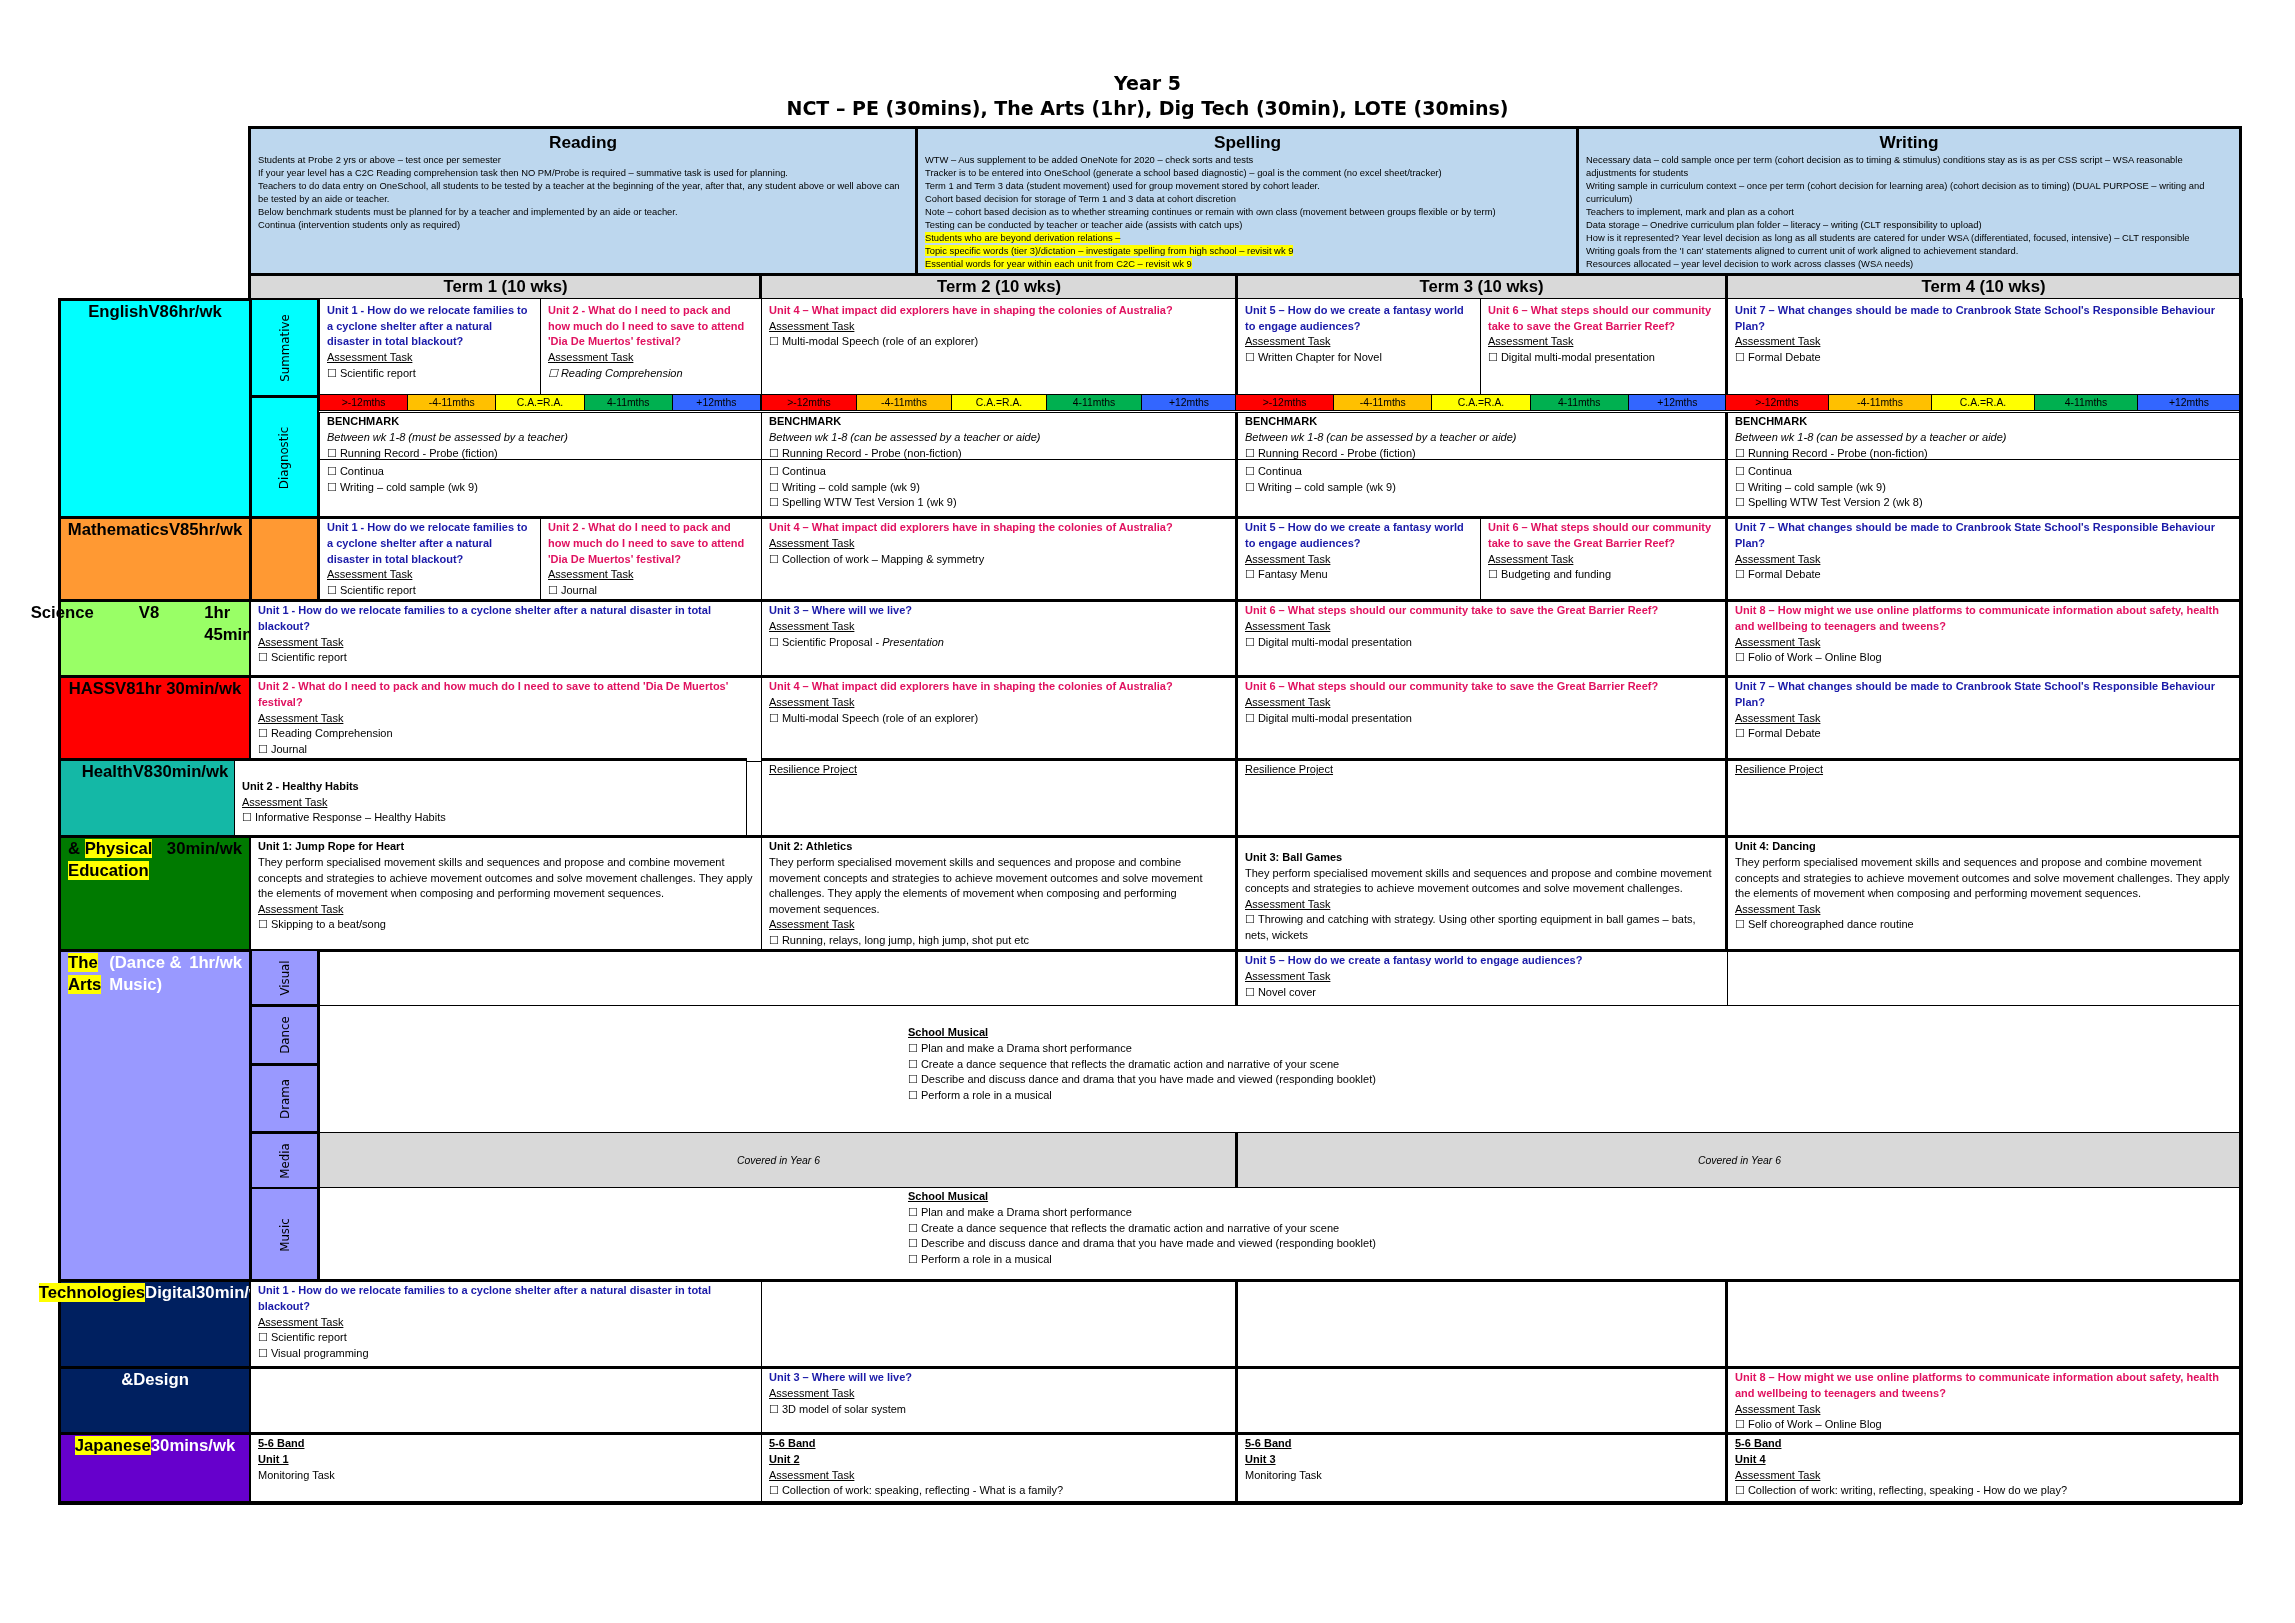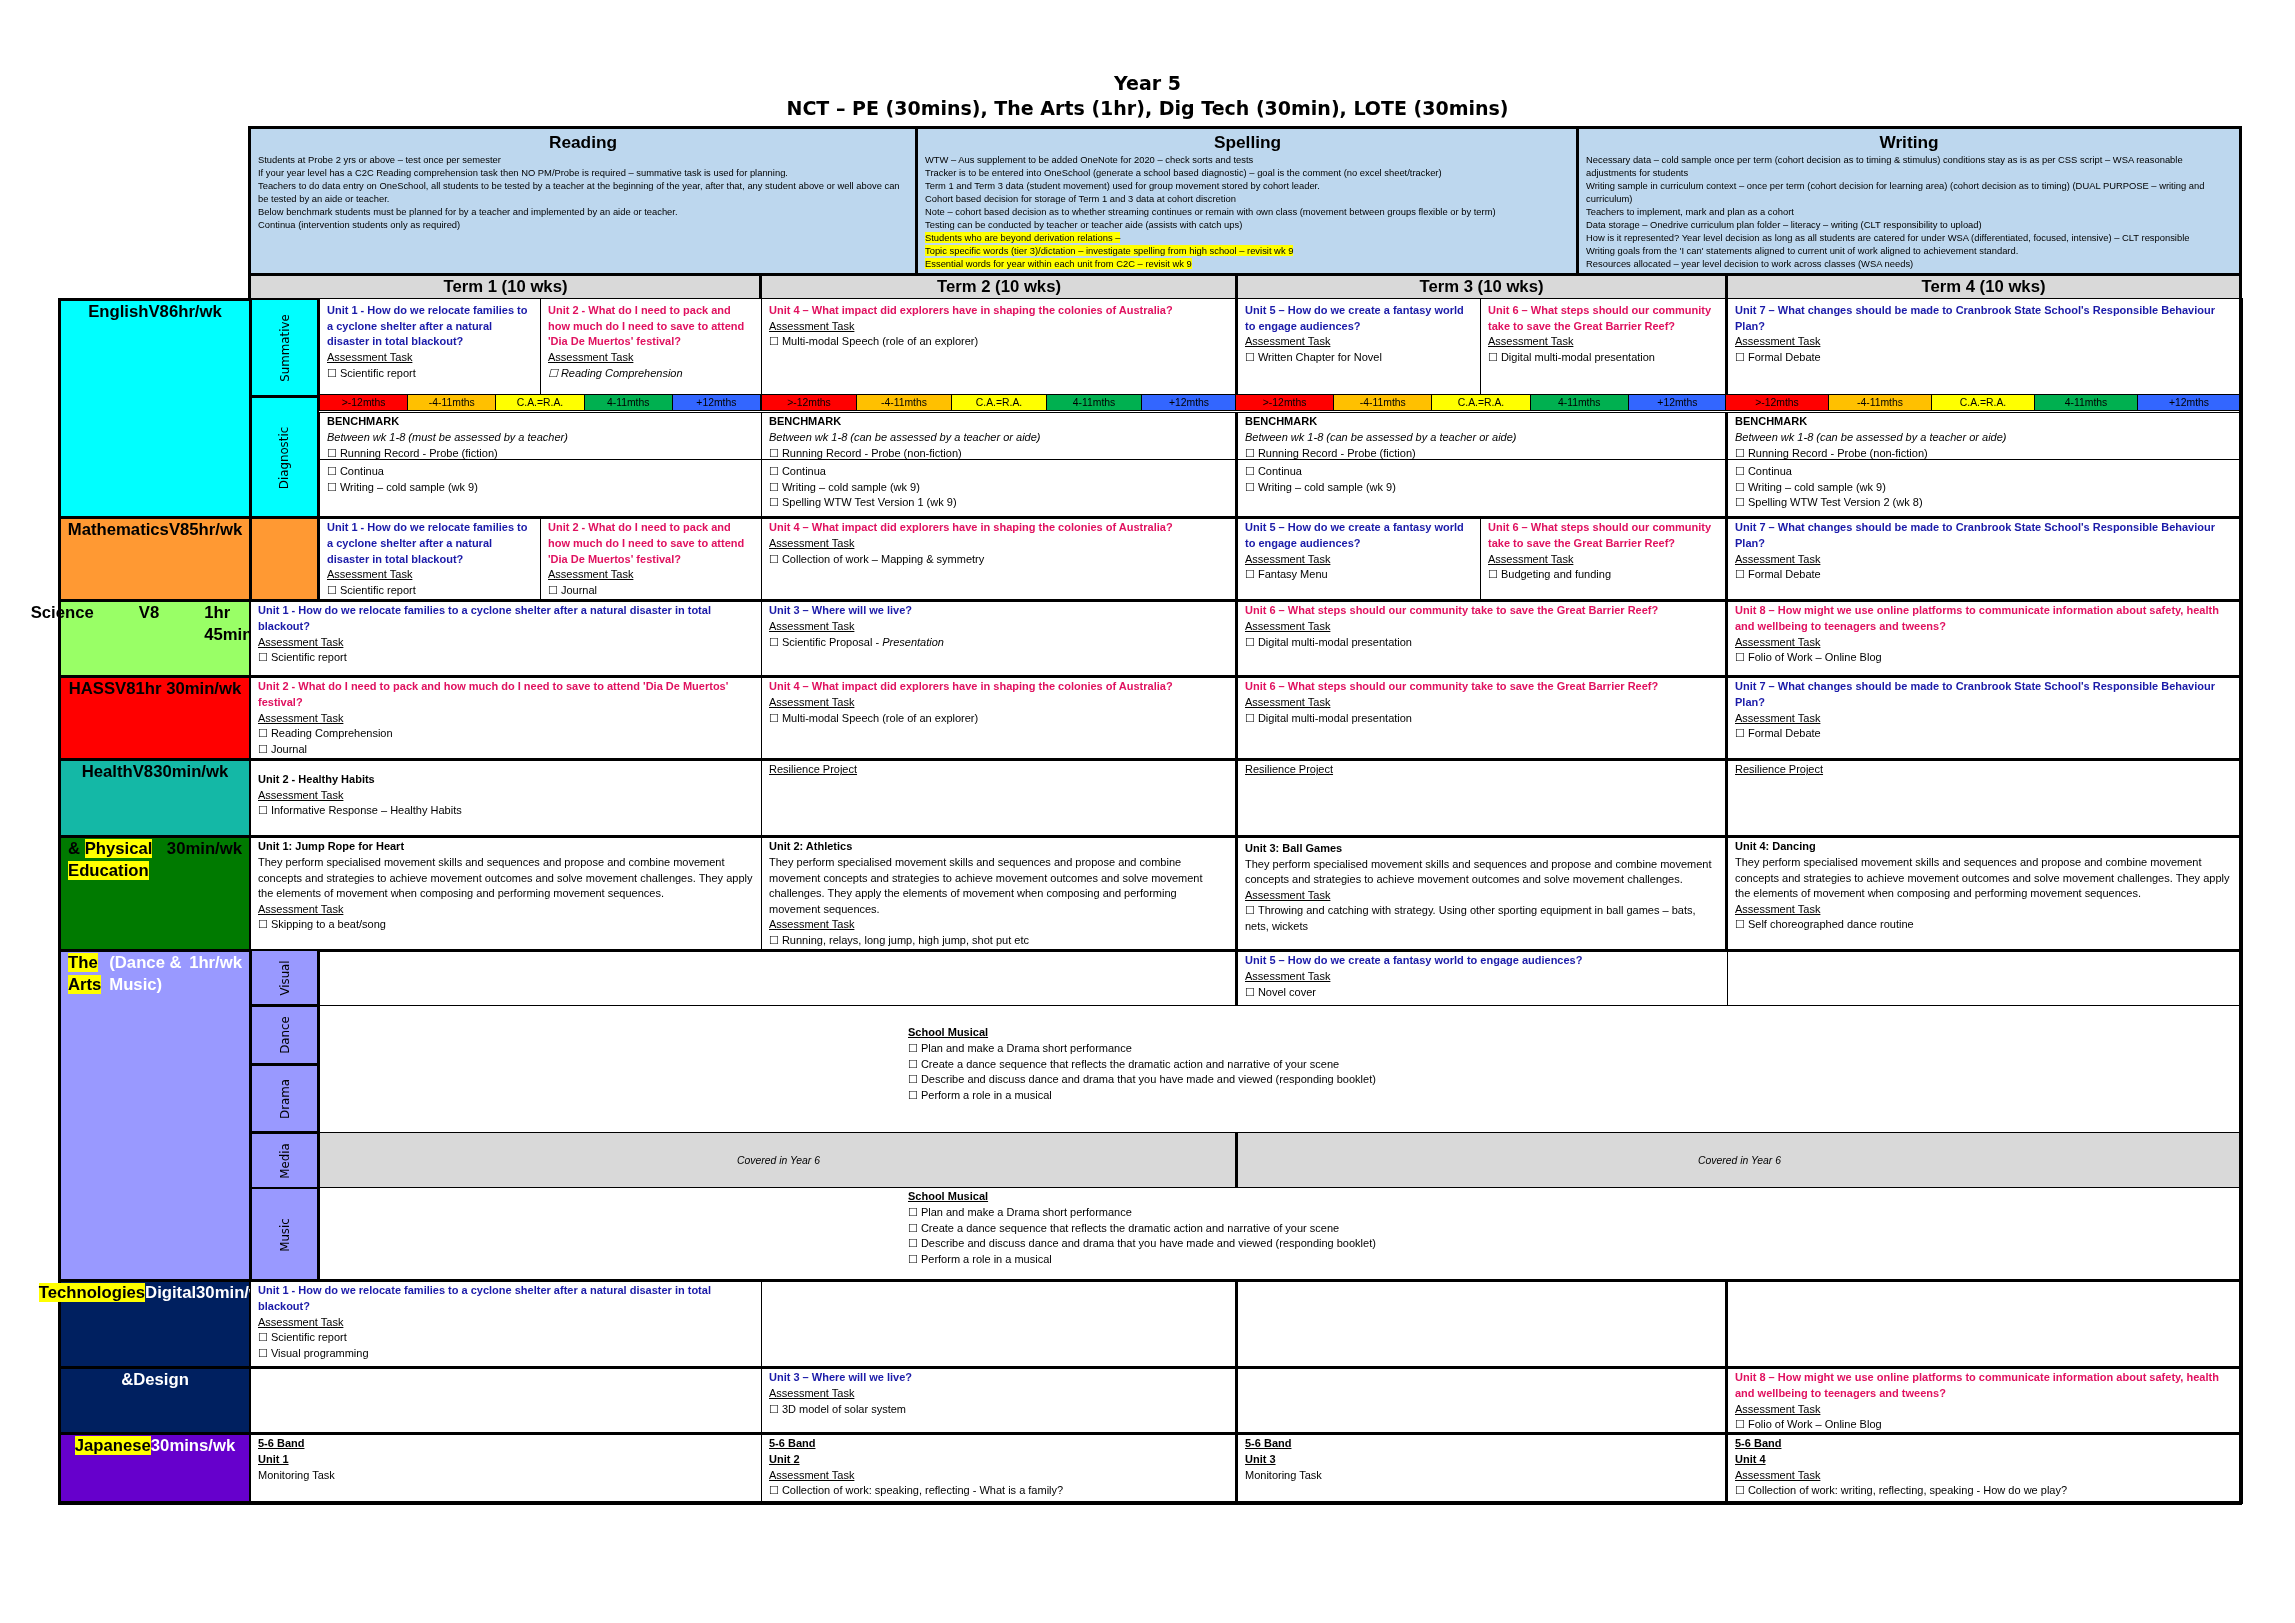--- a/index.html
+++ b/index.html
@@ -271,21 +271,21 @@
   <div class="unit blue">Unit 7 – What changes should be made to Cranbrook State School's Responsible Behaviour Plan?</div>
   <div class="ul">Assessment Task</div>
   <div class="chk">Formal Debate</div>
 </div>
 
 <div class="abs subj" style="left:58px; top:758px; width:194px; height:80px; background:#14b8a6;">
   <div>Health</div>
   <div>V8</div>
   <div>30min/wk</div>
 </div>
-<div class="abs cell thick-t" style="left:250px; top:758px; width:513px; height:80px; padding-top:11px;">
+<div class="abs cell thick-t" style="left:234px; top:758px; width:513px; height:80px; padding-top:18px;">
   <div class="unit">Unit 2 - Healthy Habits</div>
   <div class="ul">Assessment Task</div>
   <div class="chk">Informative Response – Healthy Habits</div>
 </div>
 <div class="abs cell thick-t" style="left:761px; top:758px; width:477px; height:80px; padding-top:1.4px;">
   <div class="ul">Resilience Project</div>
 </div>
 <div class="abs cell thick-t thick-l" style="left:1235px; top:758px; width:493px; height:80px; padding-top:1.4px;">
   <div class="ul">Resilience Project</div>
 </div>
@@ -302,21 +302,21 @@
   <div>They perform specialised movement skills and sequences and propose and combine movement concepts and strategies to achieve movement outcomes and solve movement challenges. They apply the elements of movement when composing and performing movement sequences.</div>
   <div class="ul">Assessment Task</div>
   <div class="chk">Skipping to a beat/song</div>
 </div>
 <div class="abs cell thick-t" style="left:761px; top:835px; width:477px; height:118px; padding-top:1.4px;">
   <div class="unit">Unit 2: Athletics</div>
   <div>They perform specialised movement skills and sequences and propose and combine movement concepts and strategies to achieve movement outcomes and solve movement challenges. They apply the elements of movement when composing and performing movement sequences.</div>
   <div class="ul">Assessment Task</div>
   <div class="chk">Running, relays, long jump, high jump, shot put etc</div>
 </div>
-<div class="abs cell thick-t thick-l" style="left:1235px; top:835px; width:493px; height:118px; padding-top:3px;">
+<div class="abs cell thick-t thick-l" style="left:1235px; top:835px; width:493px; height:118px; padding-top:12px;">
   <div class="unit">Unit 3: Ball Games</div>
   <div>They perform specialised movement skills and sequences and propose and combine movement concepts and strategies to achieve movement outcomes and solve movement challenges.</div>
   <div class="ul">Assessment Task</div>
   <div class="chk">Throwing and catching with strategy. Using other sporting equipment in ball games – bats, nets, wickets</div>
 </div>
 <div class="abs cell thick-t thick-l" style="left:1725px; top:835px; width:517px; height:118px; padding-top:1.4px;">
   <div class="unit">Unit 4: Dancing</div>
   <div>They perform specialised movement skills and sequences and propose and combine movement concepts and strategies to achieve movement outcomes and solve movement challenges. They apply the elements of movement when composing and performing movement sequences.</div>
   <div class="ul">Assessment Task</div>
   <div class="chk">Self choreographed dance routine</div>

